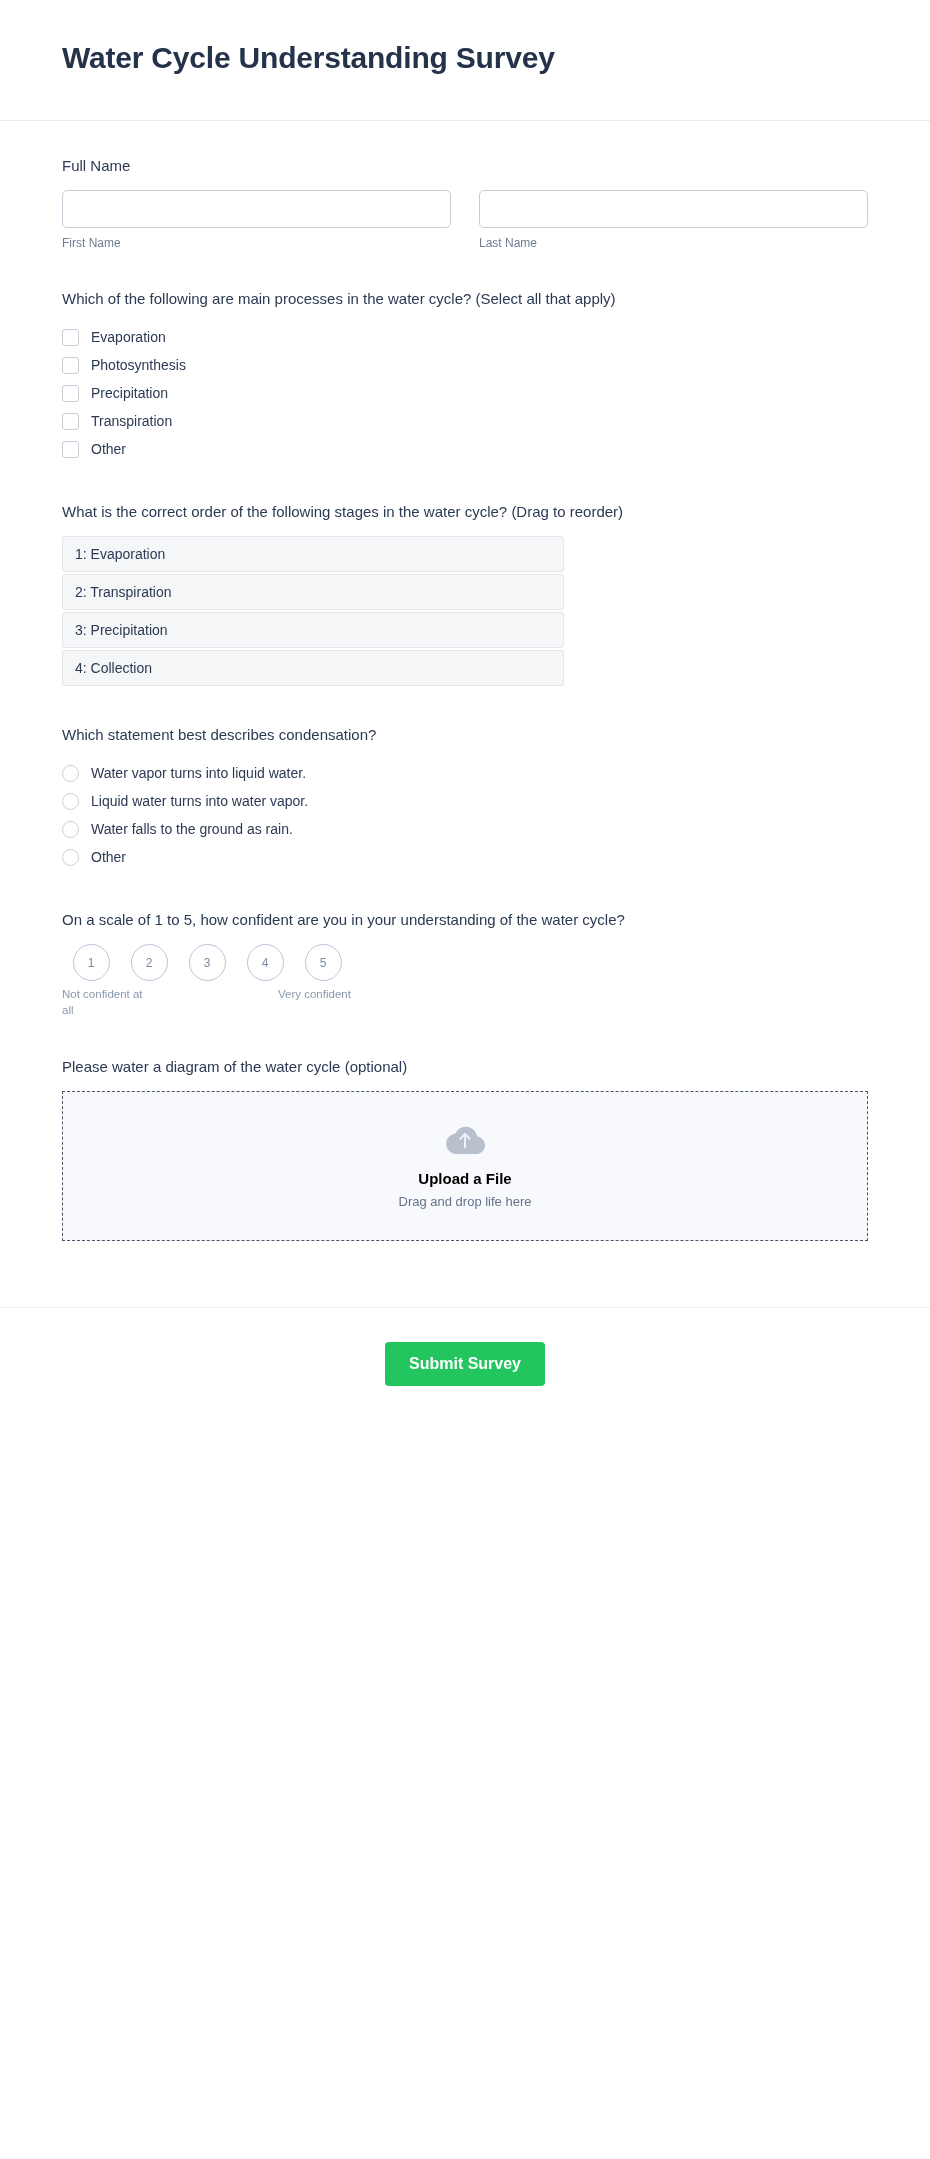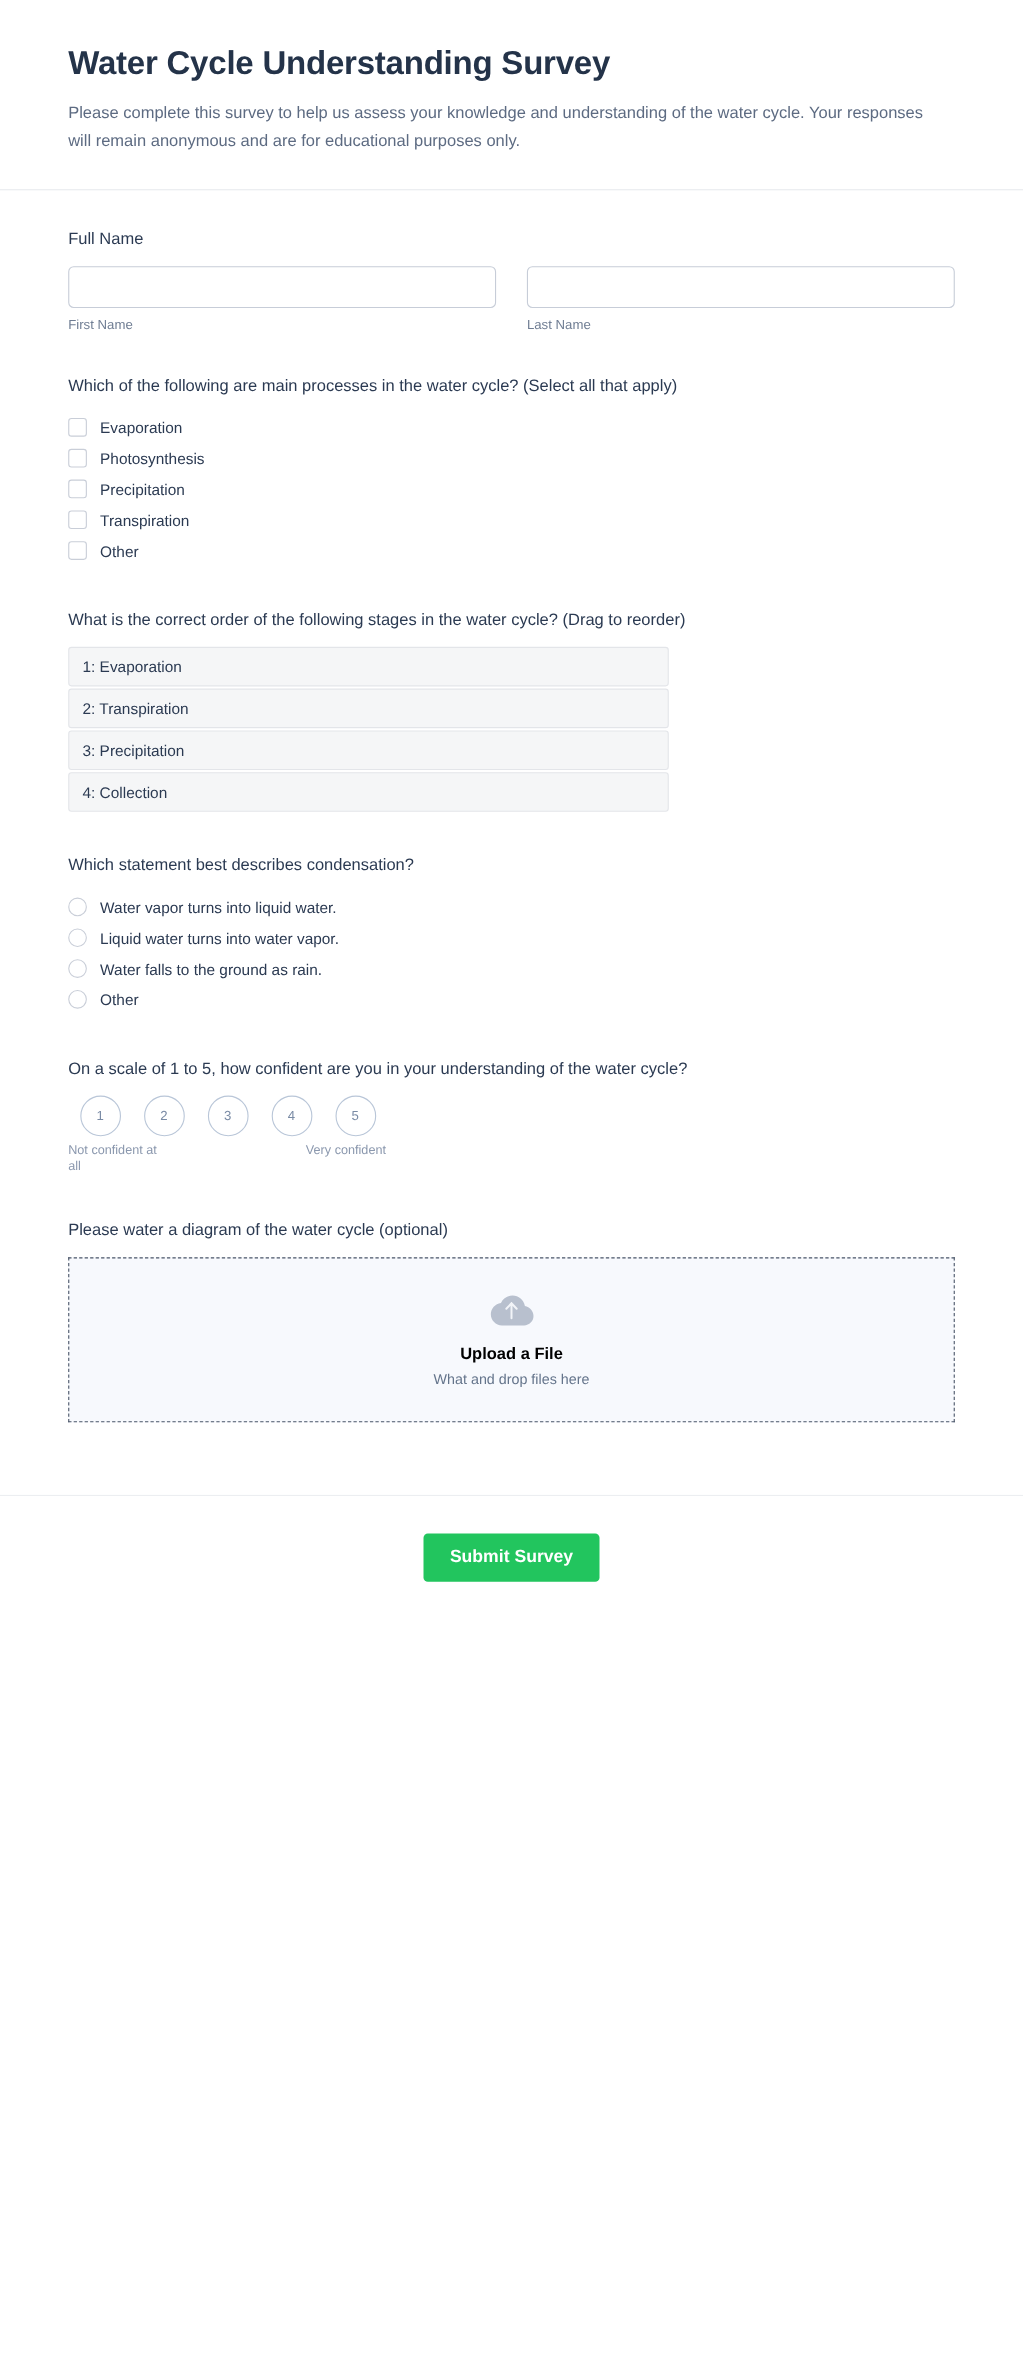--- a/index.html
+++ b/index.html
@@ -91,21 +91,21 @@
     flex: 0 0 auto;
     margin-right: 12px;
   }
   .choice-label {
     font-size: 14px;
     color: #2b3a52;
     line-height: 1;
   }
 
   
-  .reorder-list { margin-top: 4px; width: 546px; }
+  .reorder-list { margin-top: 4px; width: 502px; }
   .reorder-item {
     background: #f5f6f7;
     border: 1px solid #e3e5e9;
     border-radius: 3px;
     height: 36px;
     display: flex;
     align-items: center;
     padding: 0 12px;
     font-size: 14px;
     color: #2b3a52;
@@ -197,21 +197,20 @@
     cursor: pointer;
   }
 </style>
 </head>
 <body>
 
 <div class="page">
 
   <div class="header">
     <h1 class="form-title">Water Cycle Understanding Survey</h1>
-    <p class="form-subtitle">Please complete this survey to help us assess your knowledge and understanding of the water cycle. Your responses will remain anonymous and are for educational purposes only.</p>
   </div>
   <div class="hr-divider"></div>
 
   <div class="form-body">
 
     <div class="field-block">
       <div class="field-label">Full Name</div>
       <div class="name-row">
         <div class="name-col">
           <input class="text-input" type="text" placeholder="" style="">
@@ -311,21 +310,21 @@
     <div class="field-block">
       <div class="field-label">Please water a diagram of the water cycle (optional)</div>
       <div class="dropzone">
         <span class="cloud-icon">
           <svg width="42" height="32" viewBox="0 0 42 32" xmlns="http://www.w3.org/2000/svg">
             <path d="M33.2 12.3C32.2 6.9 27.5 2.8 21.9 2.8c-4.6 0-8.6 2.7-10.5 6.7C6.2 10.2 2.2 14.5 2.2 19.8c0 5.6 4.5 10.1 10.1 10.1h20.2c4.7 0 8.5-3.8 8.5-8.5 0-4.5-3.5-8.2-7.8-9.1z" fill="#b8c0ce"></path>
             <path d="M21 9.8 L21 23.5 M21 9.8 L16.3 14.8 M21 9.8 L25.7 14.8" stroke="#f2f4f8" stroke-width="1.8" fill="none" stroke-linecap="round"></path>
           </svg>
         </span>
         <div class="upload-title">Upload a File</div>
-        <div class="upload-hint">What and drop files here</div>
+        <div class="upload-hint">Drag and drop life here</div>
       </div>
     </div>
 
   </div>
 
   <div class="footer-divider"></div>
   <div class="footer">
     <button class="submit-btn">Submit Survey</button>
   </div>
 

